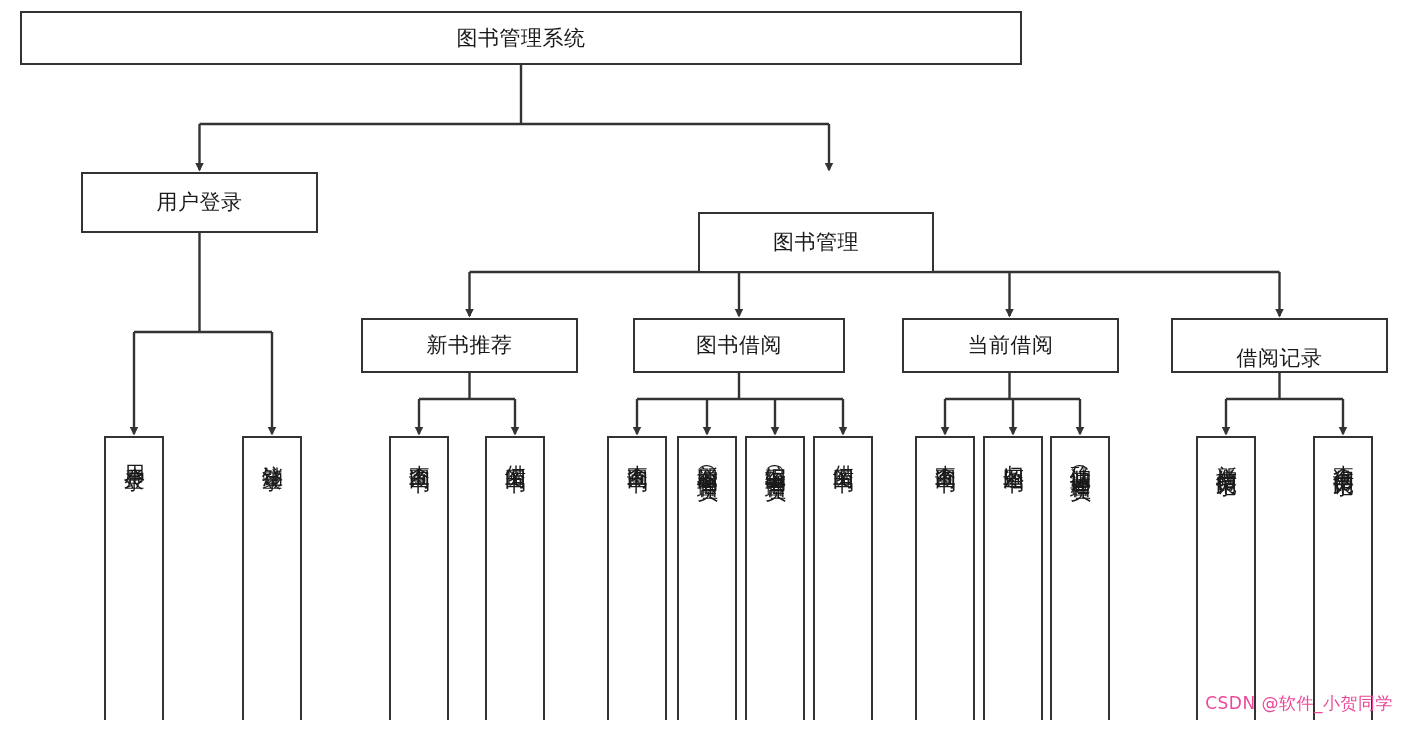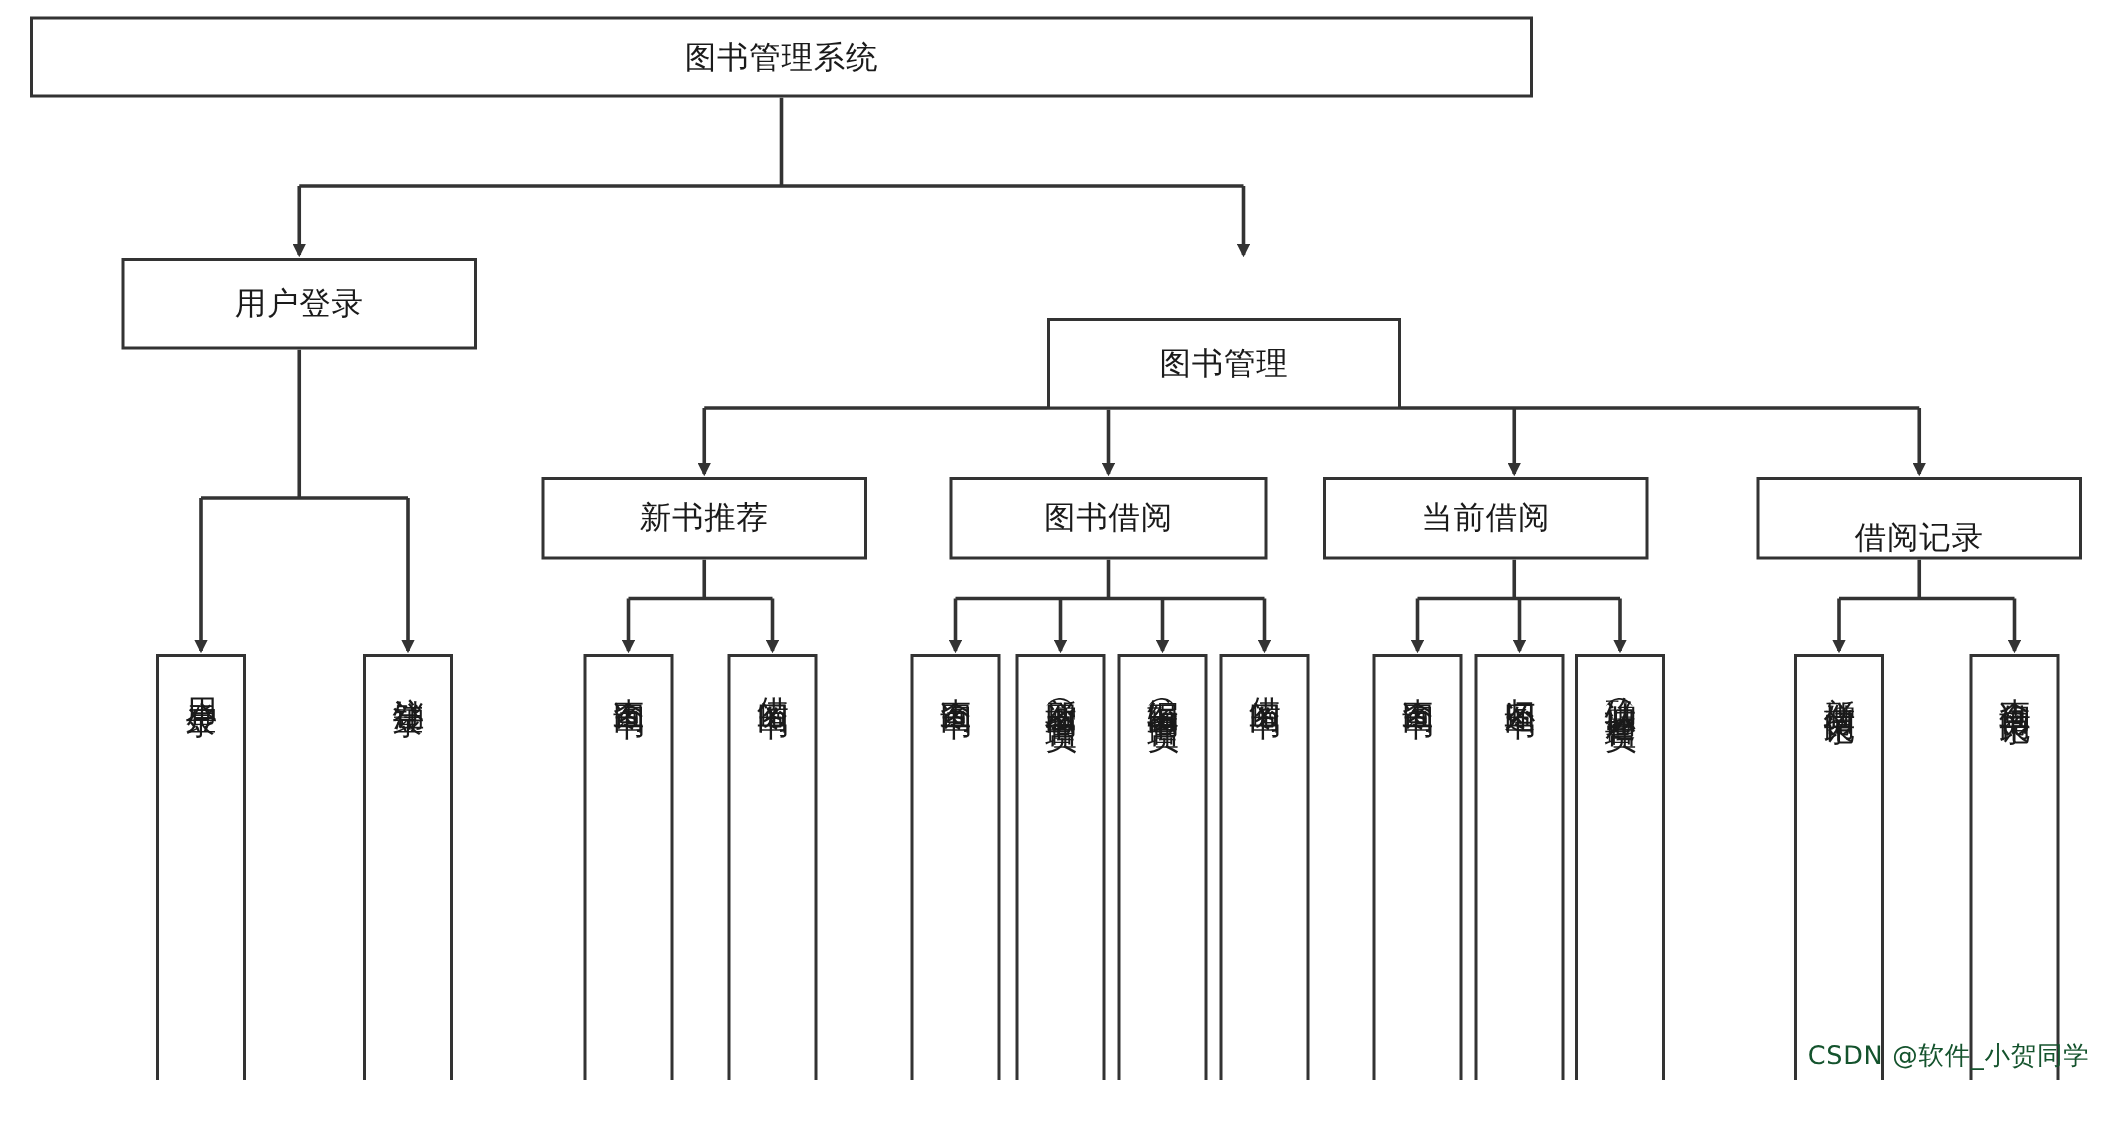--- a/index.html
+++ b/index.html
@@ -55,21 +55,21 @@
     text-orientation: upright;
     font-size: 21px;
     letter-spacing: 2.5px;
     white-space: nowrap;
   }
   #watermark {
     position: absolute;
     right: 12px;
     bottom: 5px;
     font-size: 17px;
-    color: #14532d;
+    color: #ec4899;
     letter-spacing: 0.5px;
     pointer-events: none;
     user-select: none;
   }
 </style>
 </head>
 <body>
 
 <div id="diagram-root">
 
@@ -125,21 +125,21 @@
       </div>
       <div class="node horizontal" style="left: 698px; top: 172px; width: 236px; height: 61px; margin-top: 40px;">
         <span class="node-label">图书管理</span>
       </div>
       <div class="node horizontal" style="left: 361px; top: 318px; width: 217px; height: 55px;">
         <span class="node-label">新书推荐</span>
       </div>
       <div class="node horizontal" style="left: 633px; top: 318px; width: 212px; height: 55px;">
         <span class="node-label">图书借阅</span>
       </div>
-      <div class="node horizontal" style="left: 882px; top: 318px; width: 217px; height: 55px;">
+      <div class="node horizontal" style="left: 902px; top: 318px; width: 217px; height: 55px;">
         <span class="node-label">当前借阅</span>
       </div>
       <div class="node horizontal" style="left: 1171px; top: 318px; width: 217px; height: 55px; align-items: flex-end;">
         <span class="node-label">借阅记录</span>
       </div>
       <div class="node vertical" style="left: 104px; top: 436px; width: 60px; height: 297px;">
         <span class="node-label">用户登录</span>
       </div>
       <div class="node vertical" style="left: 242px; top: 436px; width: 60px; height: 297px;">
         <span class="node-label">注销登录</span>

